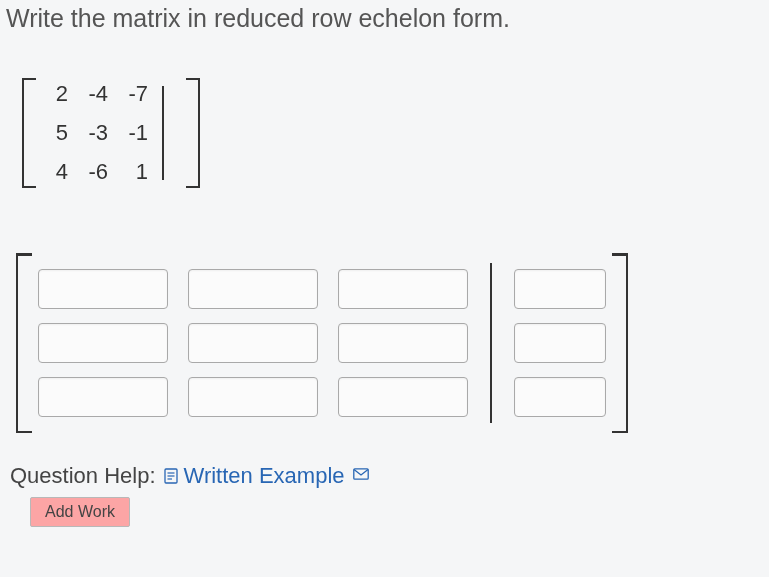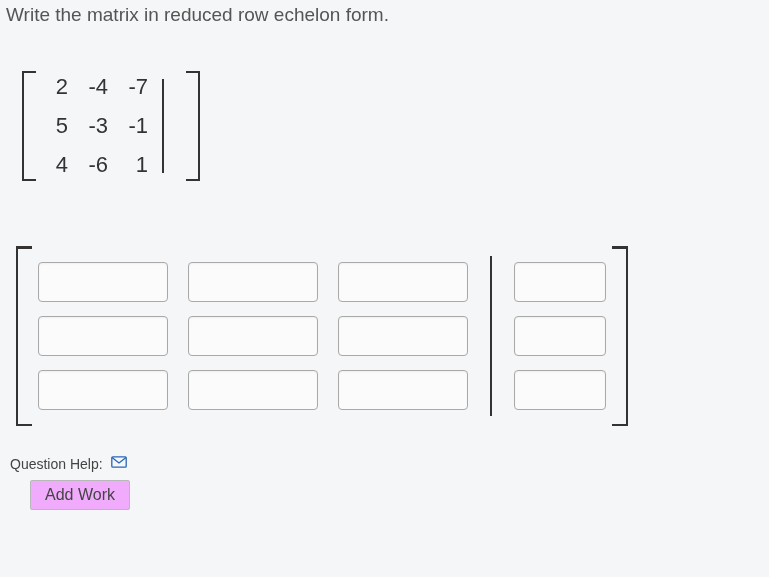--- a/index.html
+++ b/index.html
@@ -6,21 +6,21 @@
     body {
       font-family: -apple-system, BlinkMacSystemFont, "Segoe UI", Arial, sans-serif;
       background: #f5f6f7;
       color: #444;
       width: 769px;
       height: 577px;
       padding: 4px 6px;
       overflow: hidden;
     }
     .question-text {
-      font-size: 19px;
+      font-size: 25px;
       color: #555;
       margin-bottom: 40px;
     }
     .given-matrix {
       display: flex;
       align-items: center;
       margin: 0 0 60px 16px;
       font-size: 22px;
       color: #333;
     }
@@ -119,21 +119,21 @@
       box-shadow: inset 0 1px 2px rgba(0,0,0,0.05);
     }
     .answer-input.narrow { width: 92px; }
     .answer-aug-divider {
       width: 2px;
       height: 160px;
       background: #333;
       margin: 0 22px;
     }
     .help-row {
-      font-size: 14px;
+      font-size: 22px;
       color: #444;
       margin: 0 0 8px 4px;
       display: flex;
       align-items: center;
       gap: 8px;
     }
     .help-link {
       color: #2866b4;
       cursor: pointer;
       display: inline-flex;
@@ -144,21 +144,21 @@
       display: inline-block;
       width: 14px;
       height: 16px;
     }
     .icon-doc svg, .icon-mail svg { display: block; }
     .add-work-btn {
       margin-left: 24px;
       padding: 5px 14px;
       font-size: 16px;
       color: #444;
-      background: #f0abfc;
+      background: #fca5a5;
       border: 1px solid #b8b8b8;
       border-radius: 2px;
       cursor: pointer;
     }
   </style>
 </head>
 <body>
 
 
 
@@ -220,20 +220,31 @@
       <div class="input-row">
           <input class="answer-input narrow" style="">
         </div>
     </div>
   </div>
   <div class="abracket abracket-right"></div>
 </div>
 
 <div class="help-row">
   <span>Question Help:</span>
+  <span class="help-link">
+    <span class="icon-doc">
+      <svg viewBox="0 0 14 16" width="14" height="16">
+          <rect x="1" y="1" width="12" height="14" rx="1" fill="none" stroke="#2866b4" stroke-width="1.3"></rect>
+          <line x1="3.5" y1="5" x2="10.5" y2="5" stroke="#2866b4" stroke-width="1.2"></line>
+          <line x1="3.5" y1="8" x2="10.5" y2="8" stroke="#2866b4" stroke-width="1.2"></line>
+          <line x1="3.5" y1="11" x2="8" y2="11" stroke="#2866b4" stroke-width="1.2"></line>
+        </svg>
+    </span>
+    <span>Written Example</span>
+  </span>
   <span class="help-link">
     <span class="icon-mail">
       <svg viewBox="0 0 16 12" width="16" height="12">
           <rect x="0.8" y="0.8" width="14.4" height="10.4" rx="1" fill="none" stroke="#2866b4" stroke-width="1.3"></rect>
           <polyline points="1,1.5 8,7 15,1.5" fill="none" stroke="#2866b4" stroke-width="1.3"></polyline>
         </svg>
     </span>
   </span>
 </div>
 

